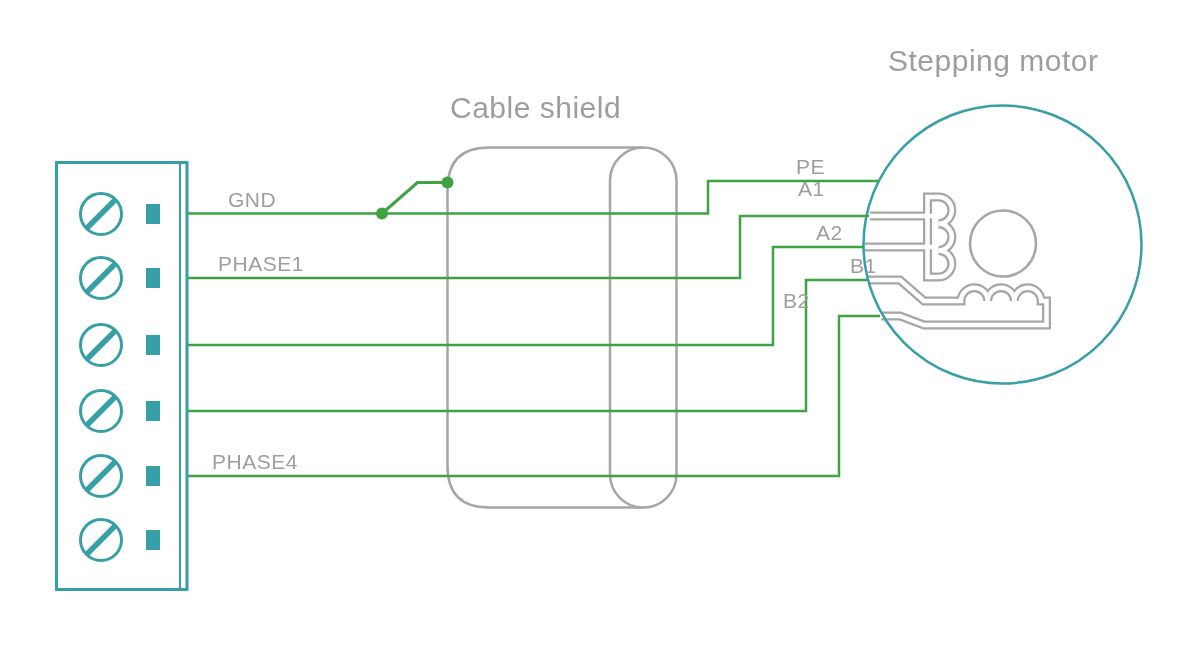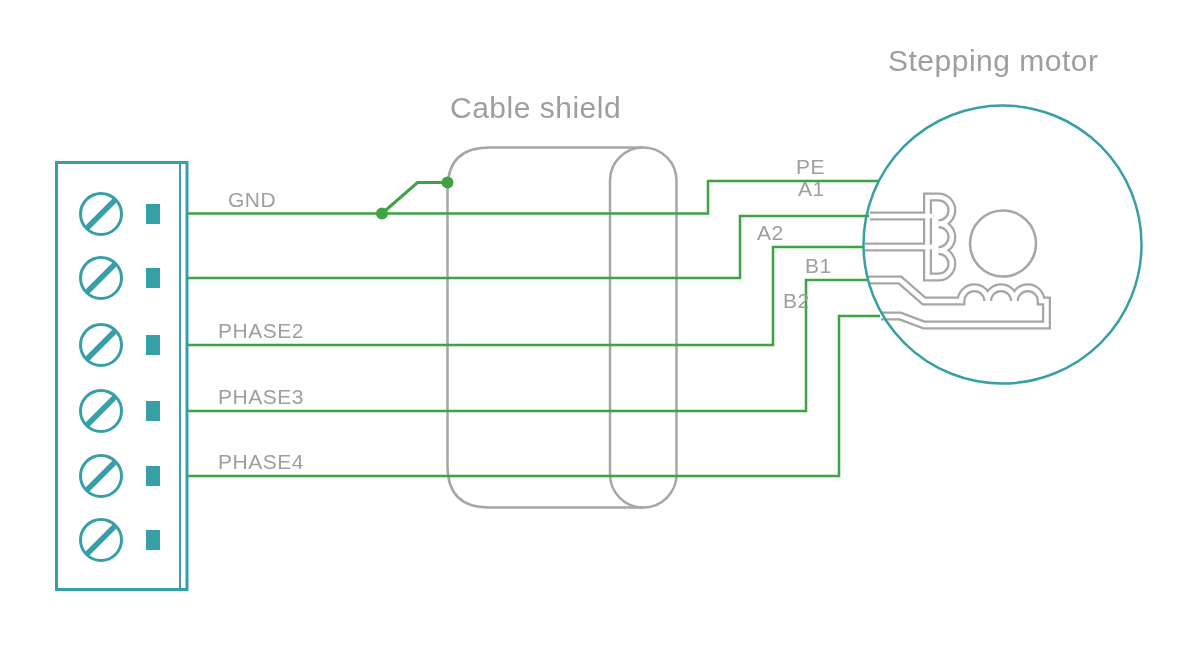--- a/index.html
+++ b/index.html
@@ -96,23 +96,22 @@
       <path class="green" stroke-width="2.5" d="M 188 476 H 839 V 316 H 880"></path>
       <circle class="greenfill" cx="382" cy="213.5" r="6"></circle>
       <circle class="greenfill" cx="447.5" cy="182.5" r="6"></circle>
     </g>
   </svg>
 
   <div class="lbl title" style="left:450px;top:93px">Cable shield</div>
   <div class="lbl title" style="left:888px;top:46px">Stepping motor</div>
 
   <div class="lbl" style="left:228px;top:189px">GND</div>
-  <div class="lbl" style="left:218px;top:320px">PHASE2</div>
-  <div class="lbl" style="left:218px;top:386px">PHASE3</div>
-  <div class="lbl" style="left:218px;top:451px">PHASE4</div>
+  <div class="lbl" style="left:218px;top:253px">PHASE1</div>
+  <div class="lbl" style="left:212px;top:451px">PHASE4</div>
 
   <div class="lbl" style="left:796px;top:156px">PE</div>
   <div class="lbl" style="left:798px;top:178px">A1</div>
-  <div class="lbl" style="left:757px;top:222px">A2</div>
-  <div class="lbl" style="left:805px;top:255px">B1</div>
+  <div class="lbl" style="left:816px;top:222px">A2</div>
+  <div class="lbl" style="left:850px;top:255px">B1</div>
   <div class="lbl" style="left:783px;top:290px">B2</div>
 
 </div>
 
 </body></html>

